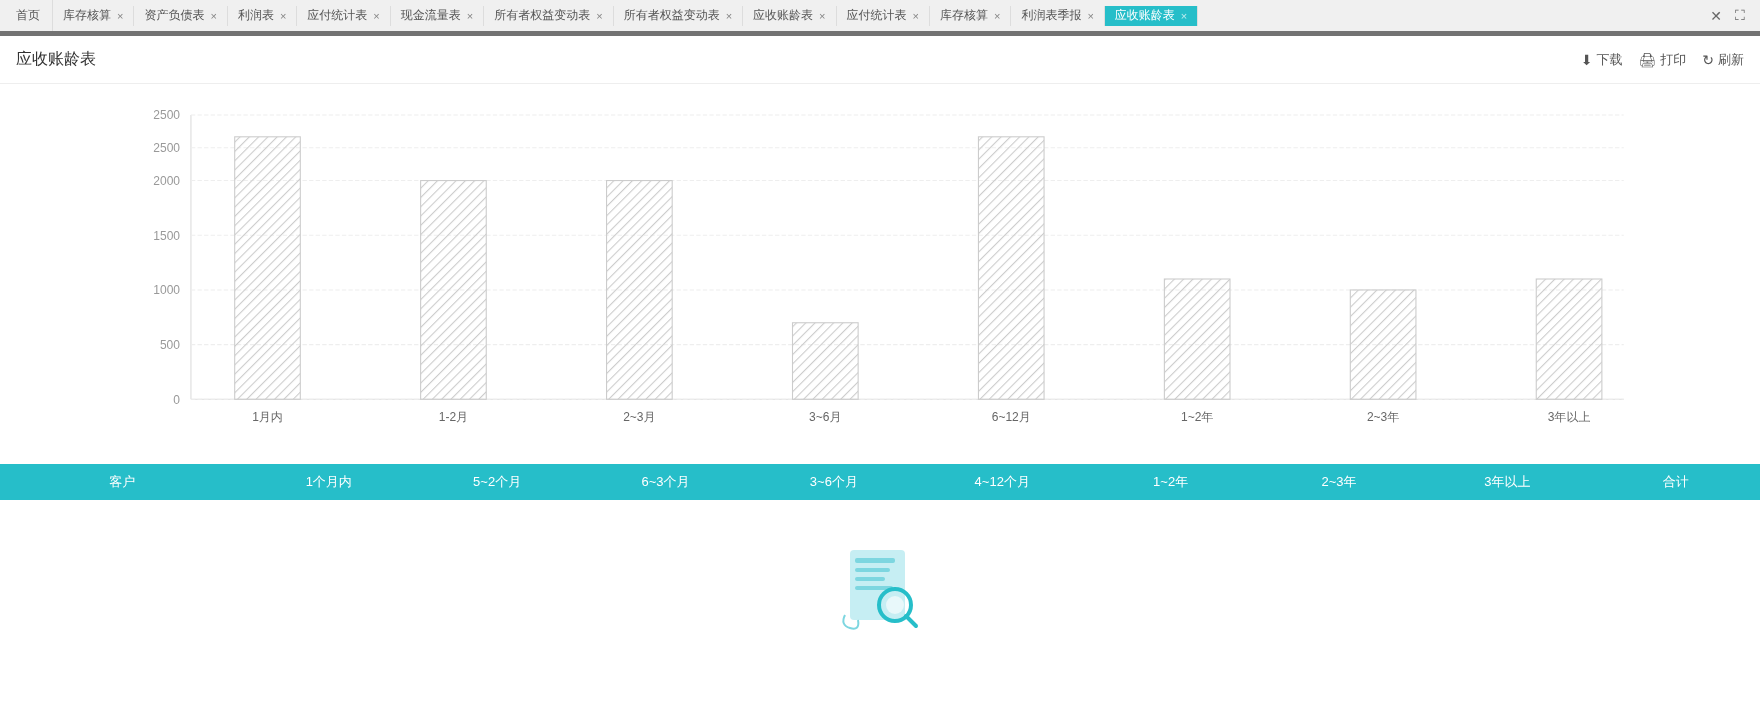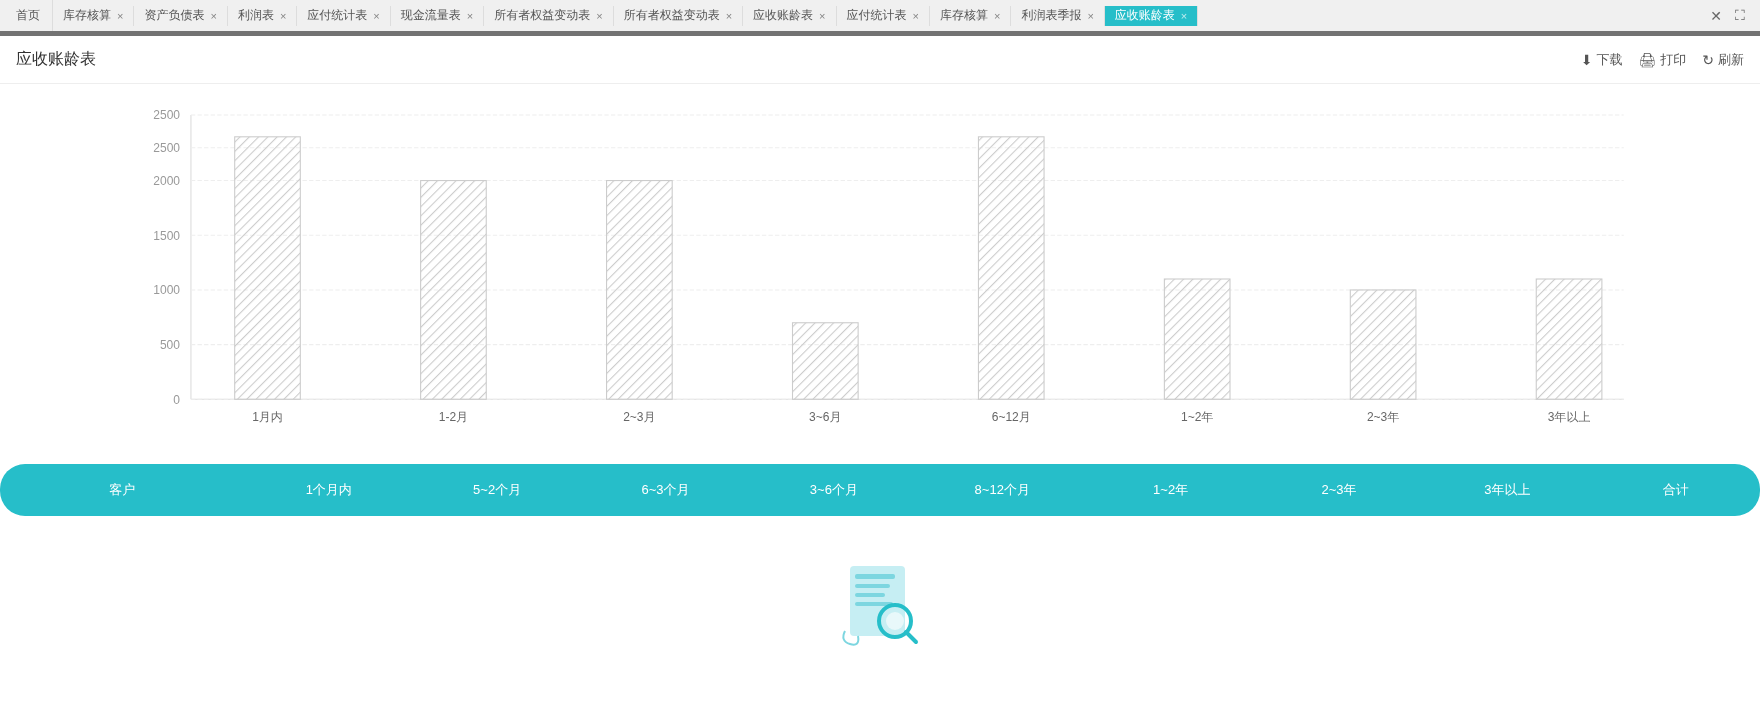--- a/index.html
+++ b/index.html
@@ -116,23 +116,22 @@
     .chart-svg {
       width: 100%;
       height: 100%;
     }
 
     
     .table-header {
       display: flex;
       background: #26bec9;
       color: #fff;
-      height: 52px;
-      align-items: center;
-      border-radius: 25px;
+      height: 36px;
+      align-items: center;
     }
     .th-cell {
       flex: 1;
       text-align: center;
       font-size: 13px;
       font-weight: 500;
       padding: 0 8px;
     }
     .th-cell.customer { flex: 1.5; }
 
@@ -292,21 +291,21 @@
       <text x="1330" y="290" text-anchor="middle" font-size="11" fill="#666">3年以上</text>
     </svg>
   </div>
 
   <div class="table-header" id="table-header-row">
   <div class="th-cell customer">客户</div>
       <div class="th-cell">1个月内</div>
       <div class="th-cell">5~2个月</div>
       <div class="th-cell">6~3个月</div>
       <div class="th-cell">3~6个月</div>
-      <div class="th-cell">8~12个月</div>
+      <div class="th-cell">4~12个月</div>
       <div class="th-cell">1~2年</div>
       <div class="th-cell">2~3年</div>
       <div class="th-cell">3年以上</div>
       <div class="th-cell">合计</div>
     </div>
 
   <div class="empty-state">
     <svg class="empty-icon" viewBox="0 0 100 100" xmlns="http://www.w3.org/2000/svg">
 
       <rect x="20" y="10" width="55" height="70" rx="4" fill="#b8eaf0" opacity="0.8"></rect>

